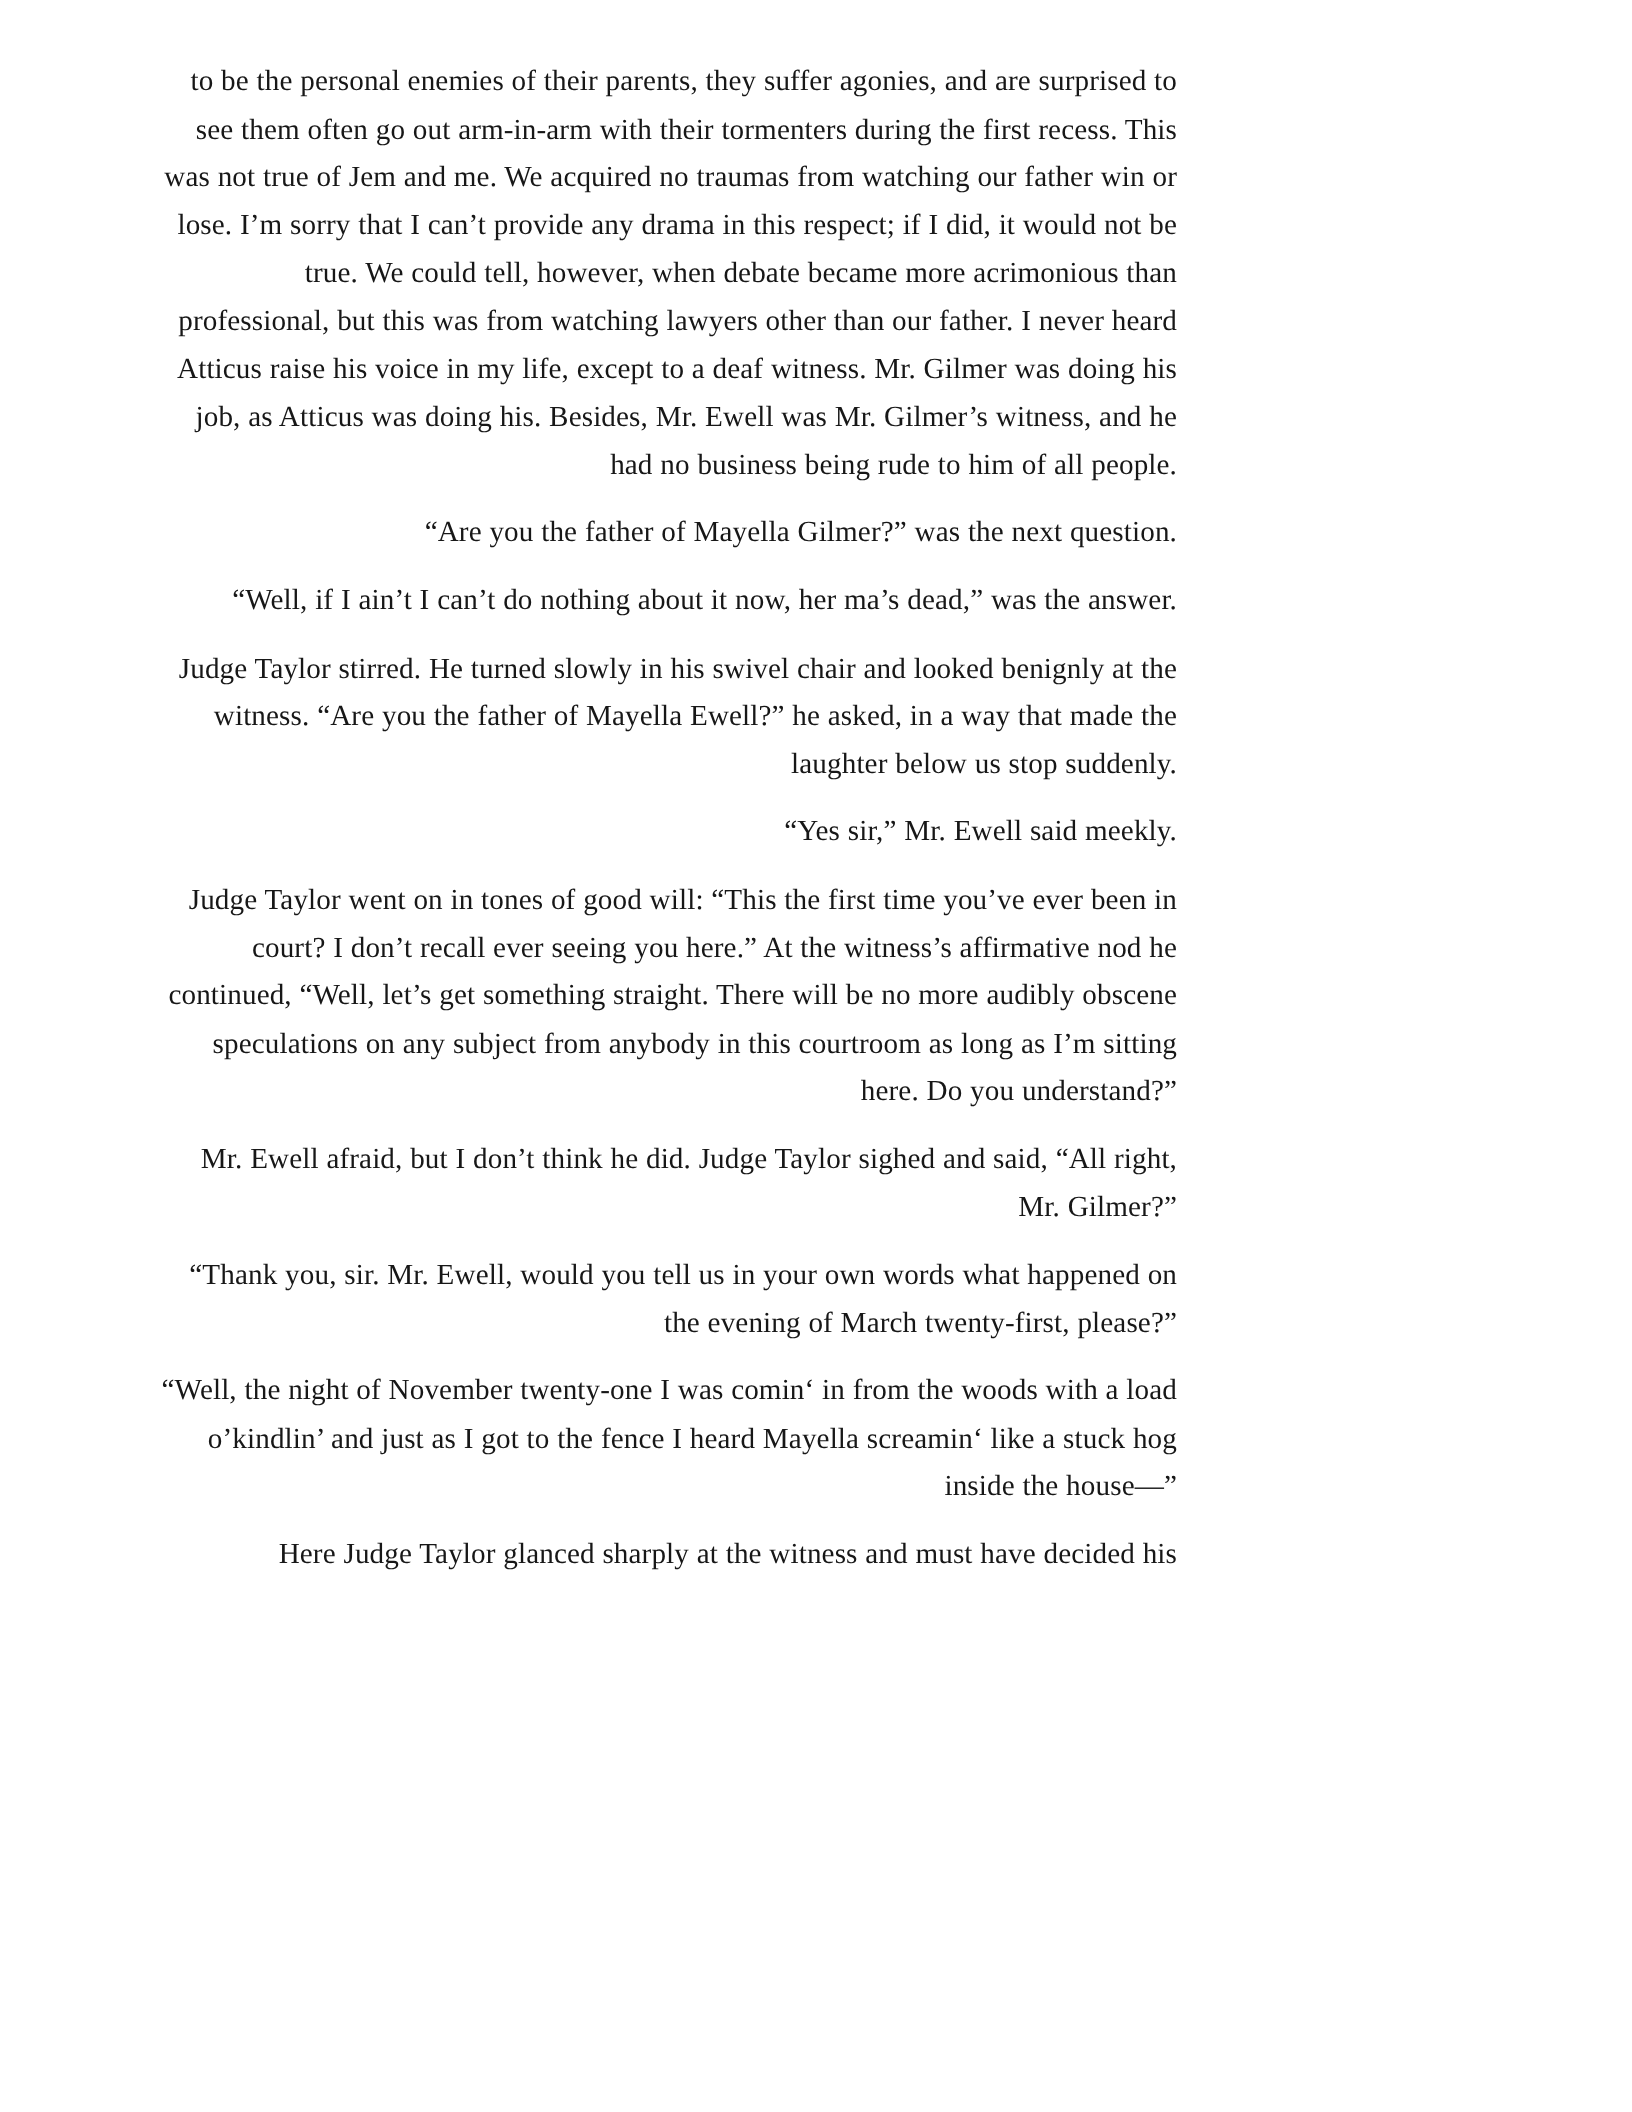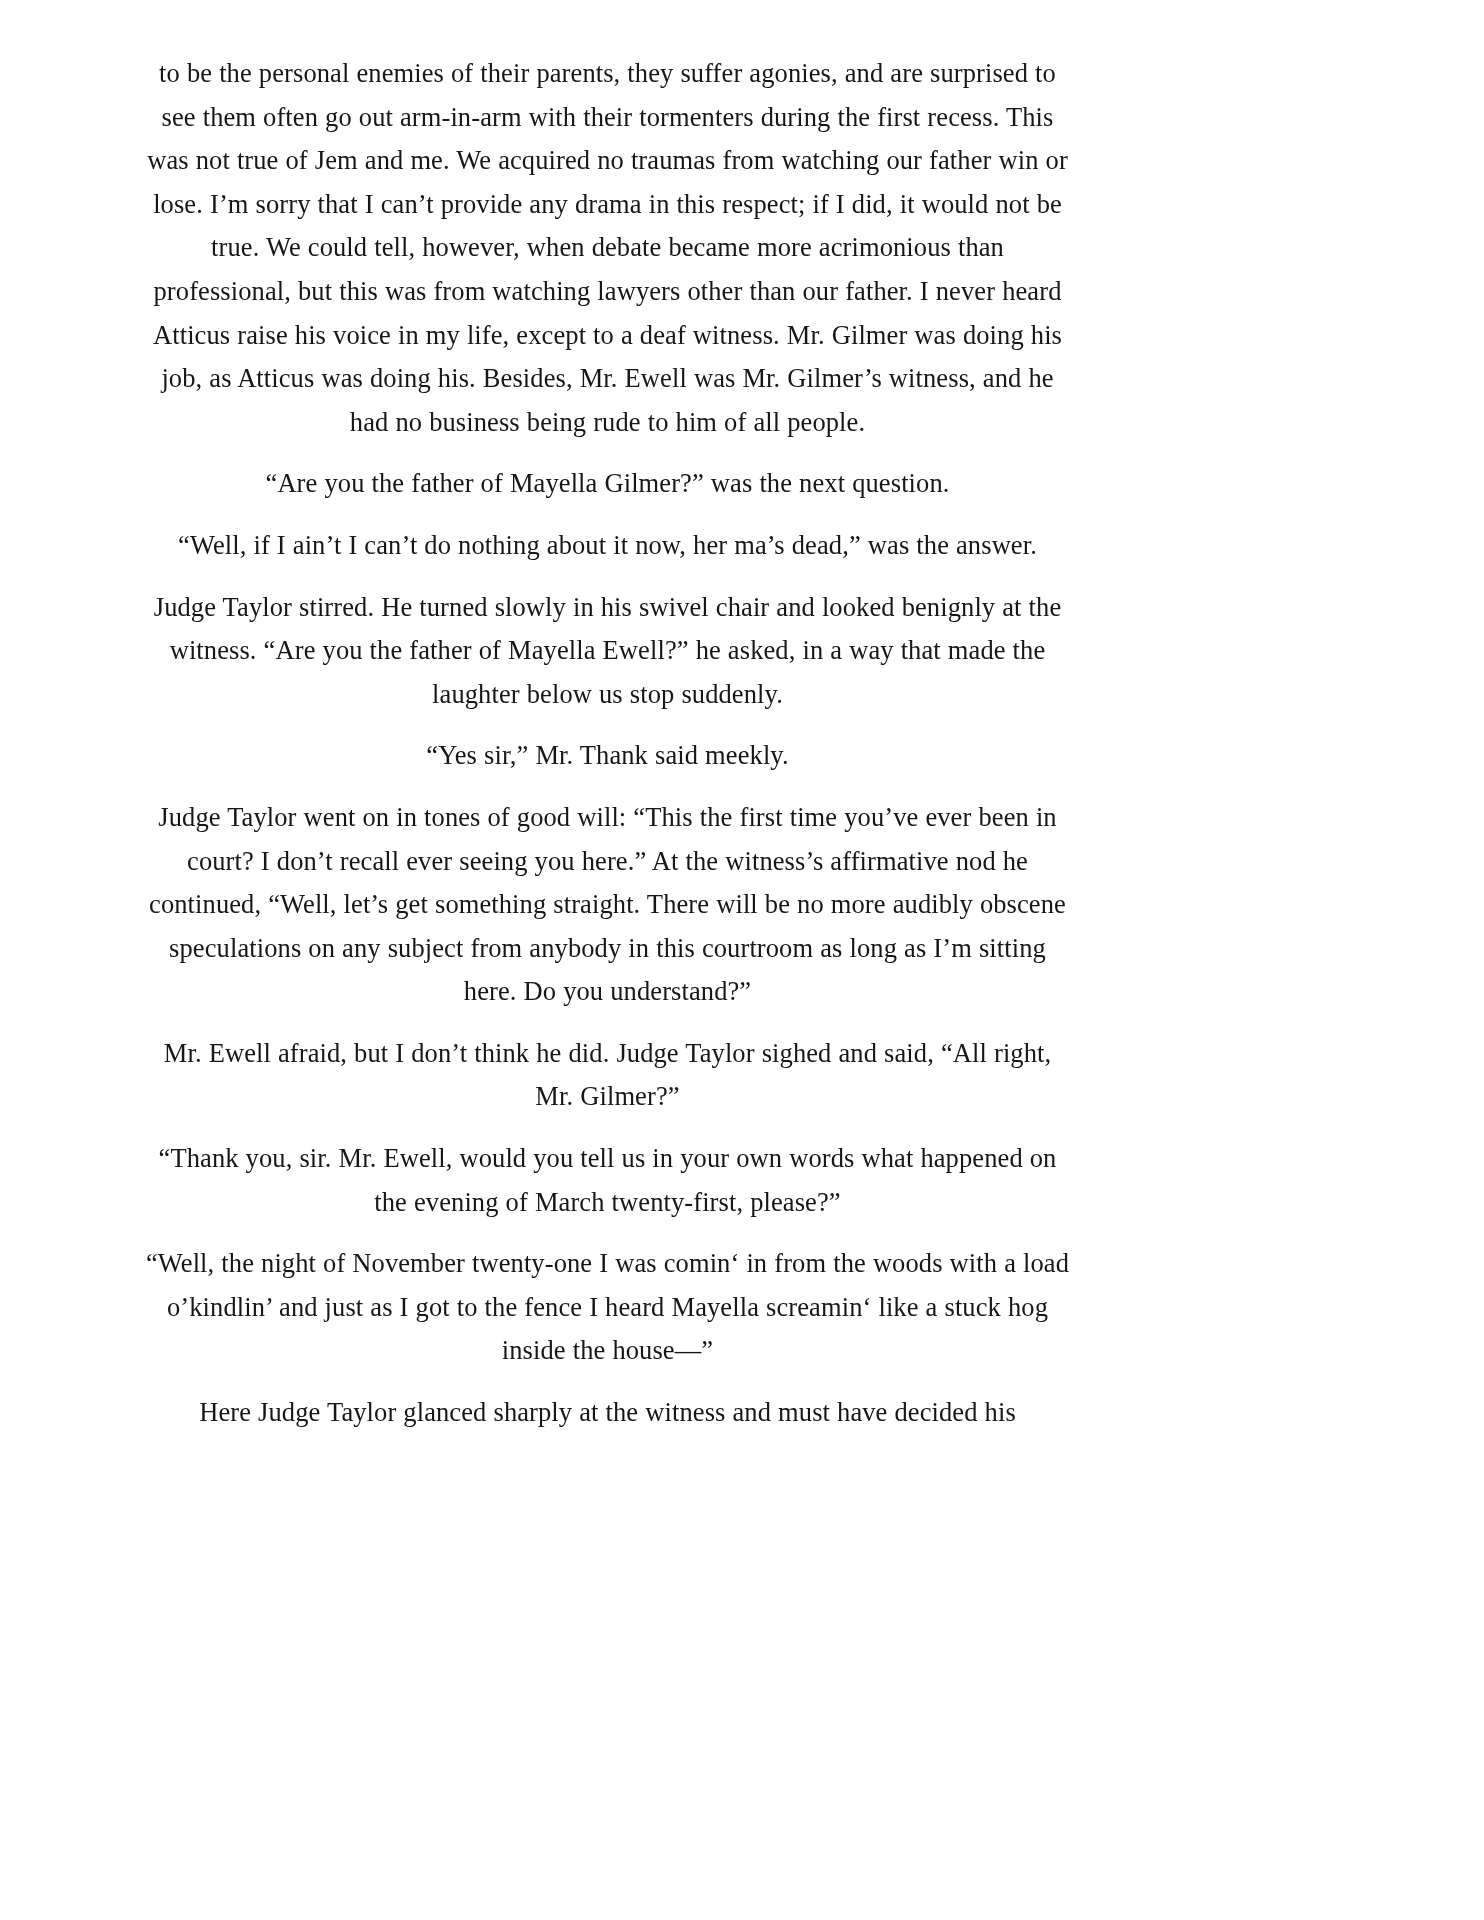--- a/index.html
+++ b/index.html
@@ -19,21 +19,21 @@
     width: 1484px;
     height: 1920px;
     background: #ffffff;
     box-sizing: border-box;
     padding: 52px 414px 0 145px;
     position: relative;
   }
   .body-text {
     font-size: 26.5px;
     line-height: 43.6px;
-    text-align: center;
+    text-align: right;
     letter-spacing: 0.1px;
     word-spacing: 0.3px;
     color: #171717;
     -webkit-font-smoothing: antialiased;
   }
   .para {
     margin: 0 0 18px 0;
     text-indent: 0;
     hyphens: none;
     -webkit-hyphens: none;
@@ -44,20 +44,20 @@
 </style>
 </head>
 <body>
 
 <div class="page">
   <div class="body-text">
     <p class="para">to be the personal enemies of their parents, they suffer agonies, and are surprised to see them often go out arm-in-arm with their tormenters during the first recess. This was not true of Jem and me. We acquired no traumas from watching our father win or lose. I’m sorry that I can’t provide any drama in this respect; if I did, it would not be true. We could tell, however, when debate became more acrimonious than professional, but this was from watching lawyers other than our father. I never heard Atticus raise his voice in my life, except to a deaf witness. Mr. Gilmer was doing his job, as Atticus was doing his. Besides, Mr. Ewell was Mr. Gilmer’s witness, and he had no business being rude to him of all people.</p>
     <p class="para">“Are you the father of Mayella Gilmer?” was the next question.</p>
     <p class="para">“Well, if I ain’t I can’t do nothing about it now, her ma’s dead,” was the answer.</p>
     <p class="para">Judge Taylor stirred. He turned slowly in his swivel chair and looked benignly at the witness. “Are you the father of Mayella Ewell?” he asked, in a way that made the laughter below us stop suddenly.</p>
-    <p class="para">“Yes sir,” Mr. Thank said meekly.</p>
+    <p class="para">“Yes sir,” Mr. Ewell said meekly.</p>
     <p class="para">Judge Taylor went on in tones of good will: “This the first time you’ve ever been in court? I don’t recall ever seeing you here.” At the witness’s affirmative nod he continued, “Well, let’s get something straight. There will be no more audibly obscene speculations on any subject from anybody in this courtroom as long as I’m sitting here. Do you understand?”</p>
     <p class="para">Mr. Ewell afraid, but I don’t think he did. Judge Taylor sighed and said, “All right, Mr. Gilmer?”</p>
     <p class="para">“Thank you, sir. Mr. Ewell, would you tell us in your own words what happened on the evening of March twenty-first, please?”</p>
     <p class="para">“Well, the night of November twenty-one I was comin‘ in from the woods with a load o’kindlin’ and just as I got to the fence I heard Mayella screamin‘ like a stuck hog inside the house—”</p>
     <p class="para">Here Judge Taylor glanced sharply at the witness and must have decided his</p>
   </div>
 </div>
 
 </body></html>

